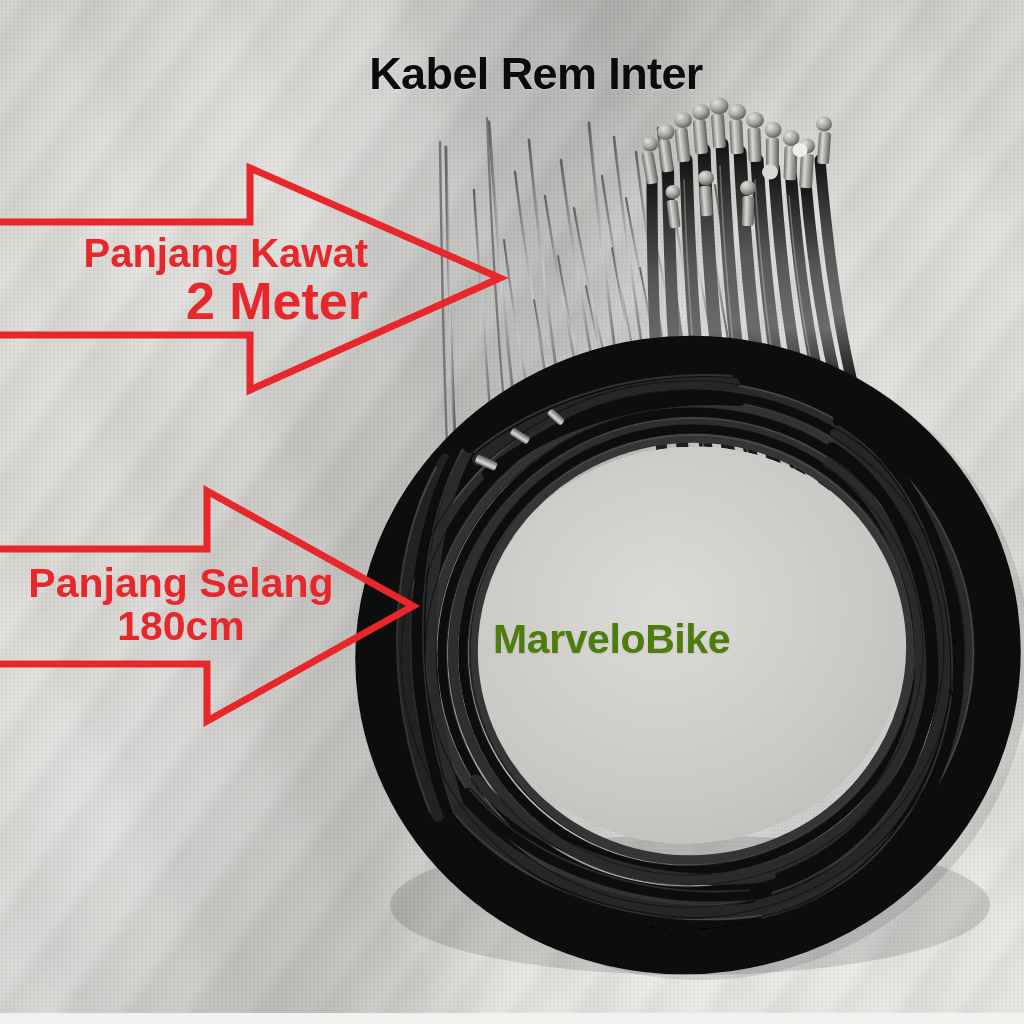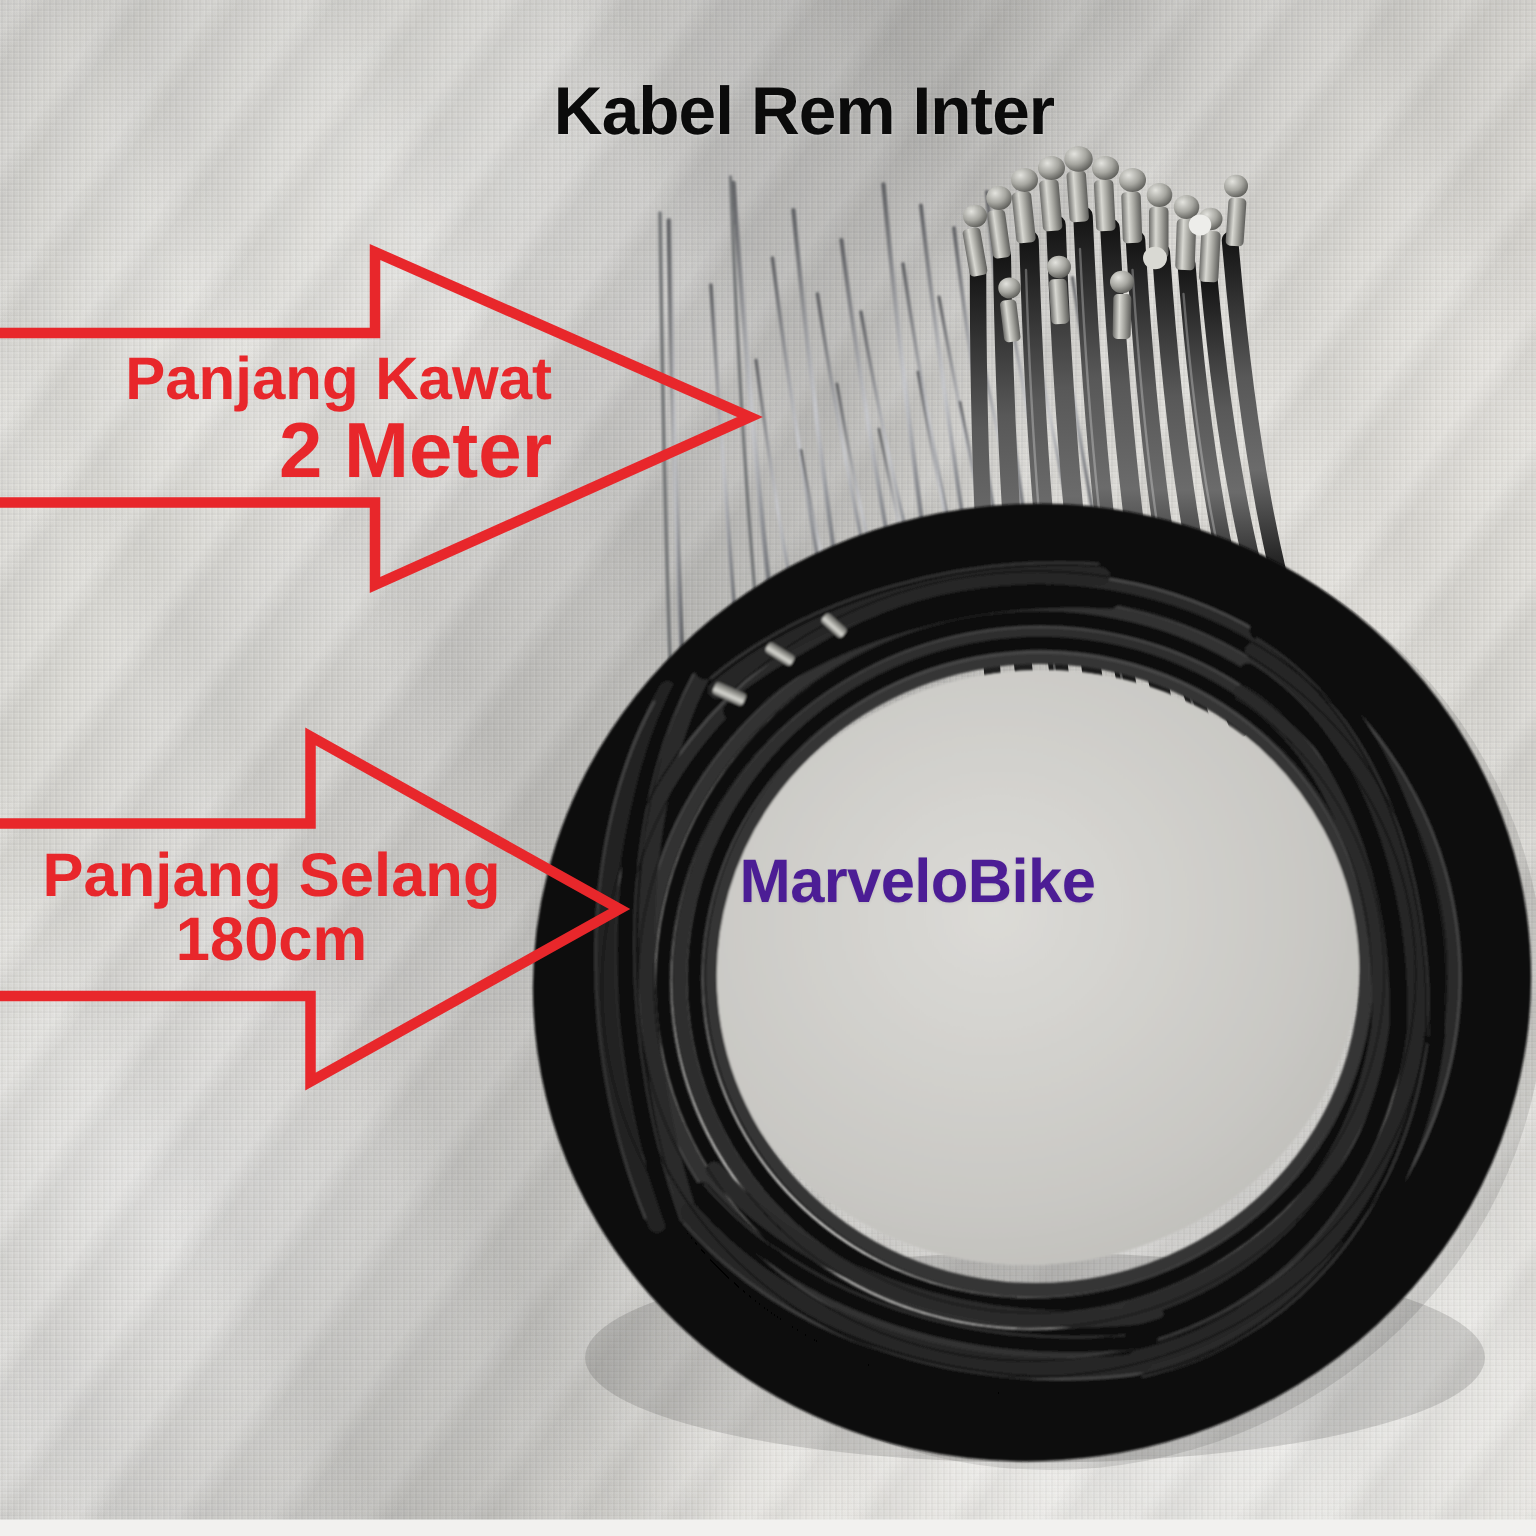--- a/index.html
+++ b/index.html
@@ -83,24 +83,24 @@
     color: #0b0b0b;
     letter-spacing: -0.6px;
     text-shadow: 0 1px 2px rgba(255,255,255,0.35);
     white-space: nowrap;
     margin-left: 48px;
   }
 
   .watermark {
     position: absolute;
     left: 493px;
-    top: 564px;
+    top: 616px;
     font-size: 41px;
     font-weight: bold;
-    color: #4c1d95;
+    color: #4d7c0f;
     letter-spacing: -0.4px;
     white-space: nowrap;
     text-shadow: 0 1px 2px rgba(0,0,0,0.10);
   }
 
   .arrow-label {
     position: absolute;
     color: #e8272b;
     font-weight: bold;
     text-align: center;

